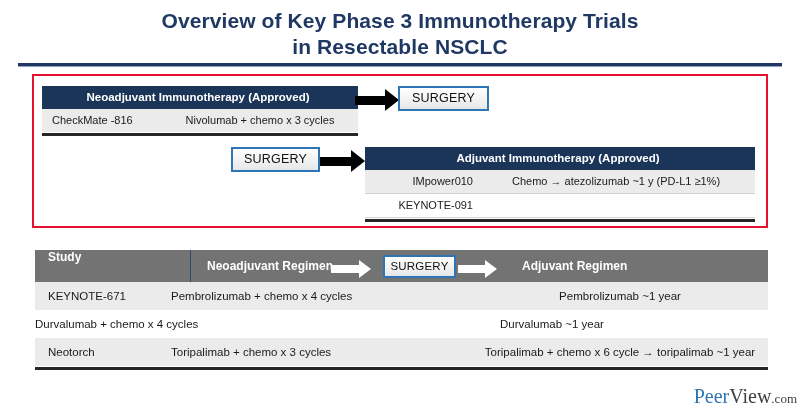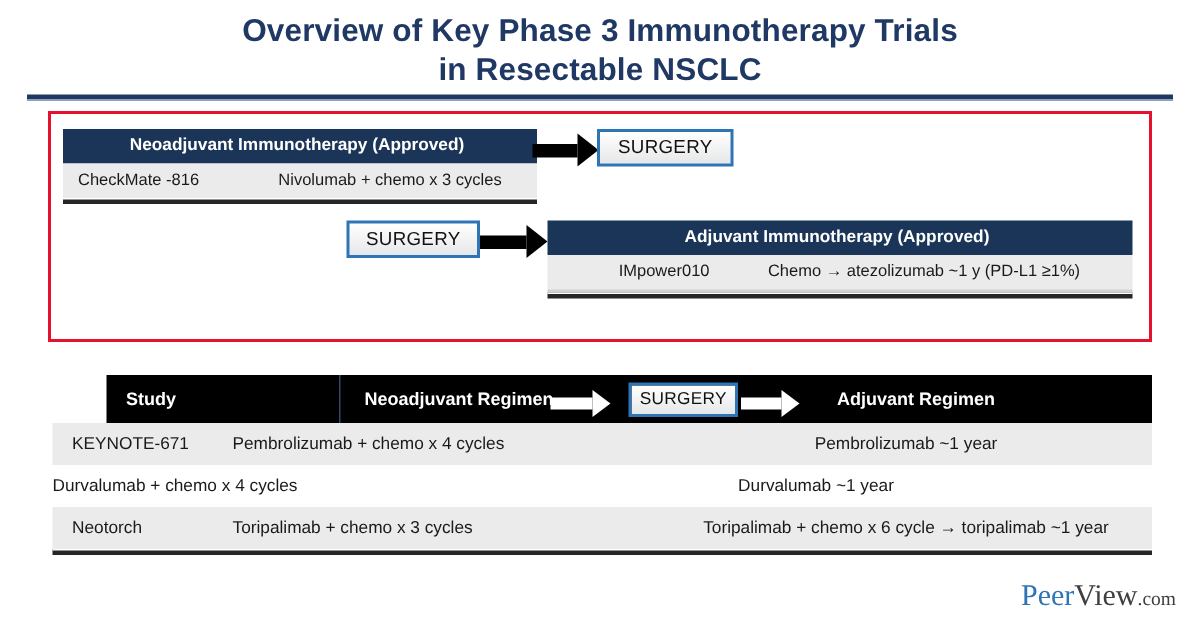--- a/index.html
+++ b/index.html
@@ -138,25 +138,24 @@
   
   .main-table {
     position: absolute;
     left: 35px;
     top: 250px;
     width: 733px;
   }
   .mt-header {
     position: relative;
     height: 32px;
-    background: #000000;
+    background: #737373;
     color: #ffffff;
     display: flex;
-    align-items: center;
-    margin-left: 36px;
+    align-items: flex-start;
   }
   .mt-header .hdr-study {
     width: 120px;
     padding-left: 13px;
     font-size: 12px;
     font-weight: bold;
     box-sizing: border-box;
   }
   .mt-header .hdr-divider {
     position: absolute;
@@ -203,20 +202,21 @@
     font-size: 11.5px;
     padding: 2px 4px 3px 4px;
   }
 
   .mt-row {
     display: flex;
     align-items: center;
     height: 28px;
     font-size: 11.5px;
     color: #1a1a1a;
+    gap: 16px;
   }
   .mt-row.shade { background: #ebebeb; }
   .mt-row.plain { background: #ffffff; }
   .mt-c-study {
     width: 120px;
     padding-left: 13px;
     box-sizing: border-box;
     text-align: left;
     white-space: nowrap;
   }
@@ -233,21 +233,21 @@
   }
   .mt-foot {
     height: 3px;
     background: #262626;
     border-top: 1px solid #ffffff;
   }
 
   
   .footer-logo {
     position: absolute;
-    right: 16px;
+    right: 3px;
     bottom: 8px;
     font-family: "Liberation Serif", serif;
     font-size: 20px;
     line-height: 22px;
     white-space: nowrap;
   }
   .logo-peer { color: #2E75B6; }
   .logo-view { color: #404040; }
   .logo-com  { color: #404040; font-size: 13px; }
 </style>
@@ -285,20 +285,21 @@
   <div class="head"></div>
 </div>
 
 <div class="mini-table" id="adjuvant-table">
   <div class="mini-head">Adjuvant Immunotherapy (Approved)</div>
   <div class="mini-row shade">
     <div class="mini-cell-study">IMpower010</div>
     <div class="mini-cell-reg">Chemo → atezolizumab ~1 y (PD-L1 ≥1%)</div>
   </div>
   <div class="mini-row plain">
+    <div class="mini-cell-study">KEYNOTE-091</div>
   </div>
   <div class="mini-foot"></div>
 </div>
 
 <div class="main-table">
 
   <div class="mt-header">
     <div class="hdr-study">Study</div>
     <div class="hdr-divider"></div>
     <div class="hdr-neo-label">Neoadjuvant Regimen</div>

